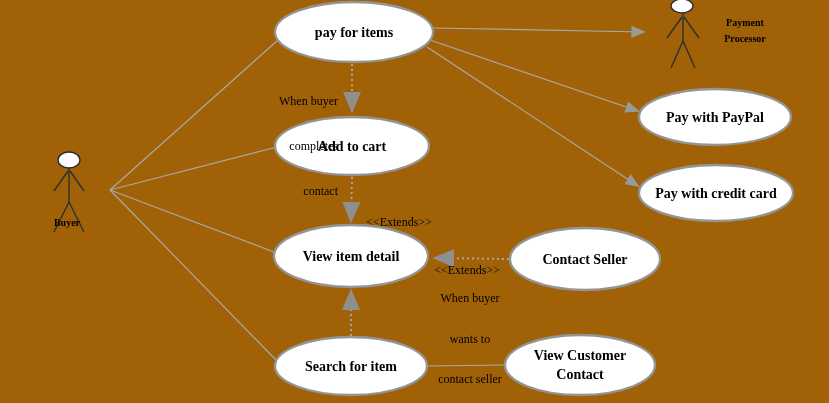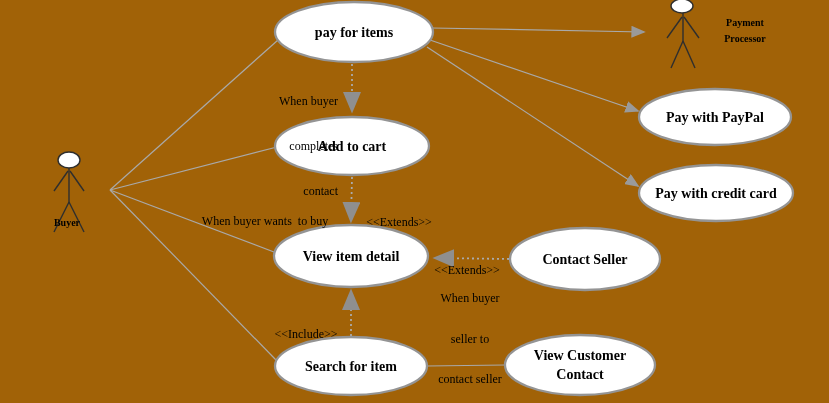--- a/index.html
+++ b/index.html
@@ -136,33 +136,27 @@
     <span>Payment</span>
     <span>Processor</span>
   </div>
 
   <div class="ann right-align" style="left:223px; top:64px; width:115px;">
     <span>When buyer</span>
     <span>completes</span>
     <span>contact</span>
   </div>
 
-  <div class="ann" style="left:185px; top:188px; width:160px;">
-    <span>When buyer wants  to buy</span>
-  </div>
   <div class="ann" style="left:349px; top:189px; width:100px;">
     <span>&lt;&lt;Extends&gt;&gt;</span>
   </div>
 
   <div class="ann" style="left:417px; top:237px; width:100px;">
     <span>&lt;&lt;Extends&gt;&gt;</span>
   </div>
   <div class="ann" style="left:405px; top:265px; width:130px;">
     <span>When buyer</span>
-    <span>seller to</span>
+    <span>wants to</span>
     <span>contact seller</span>
   </div>
 
-  <div class="ann" style="left:256px; top:301px; width:100px;">
-    <span>&lt;&lt;Include&gt;&gt;</span>
-  </div>
 
 </div>
 
 </body></html>

